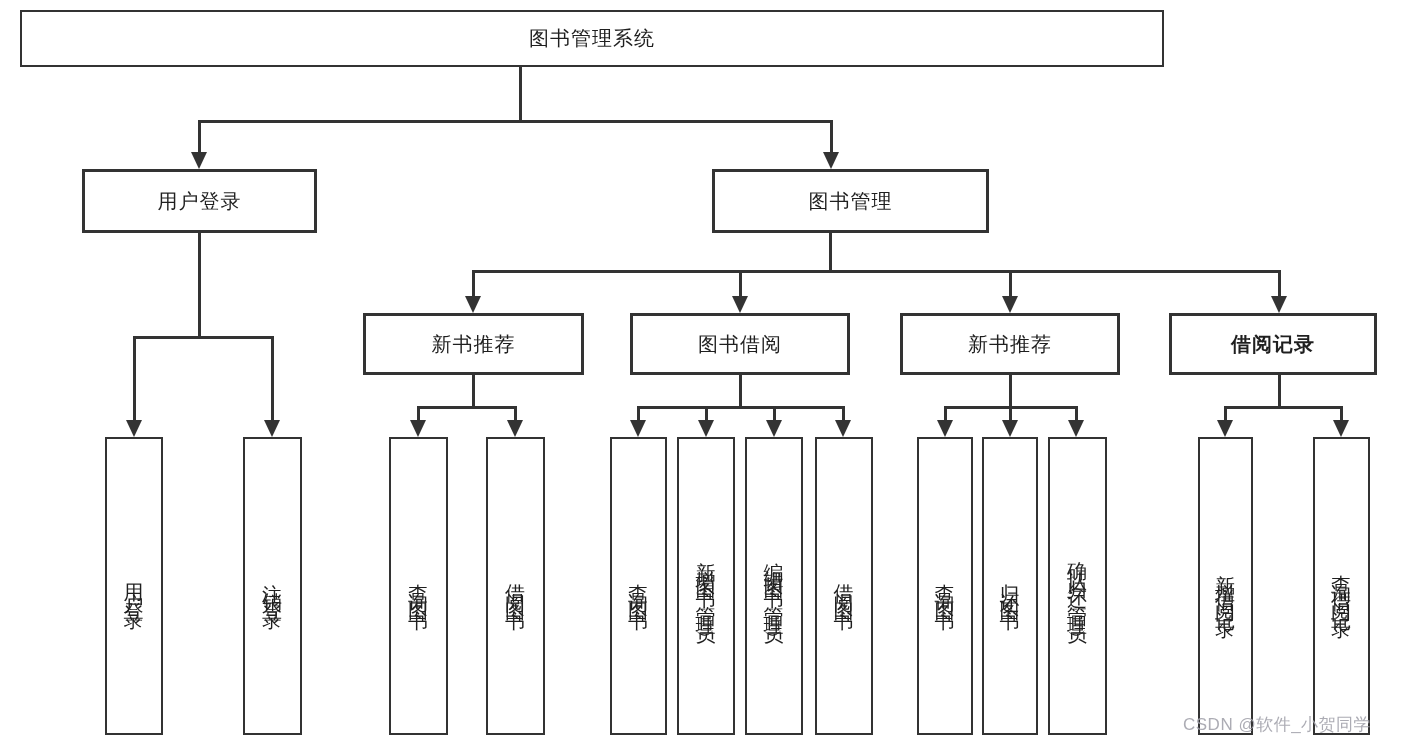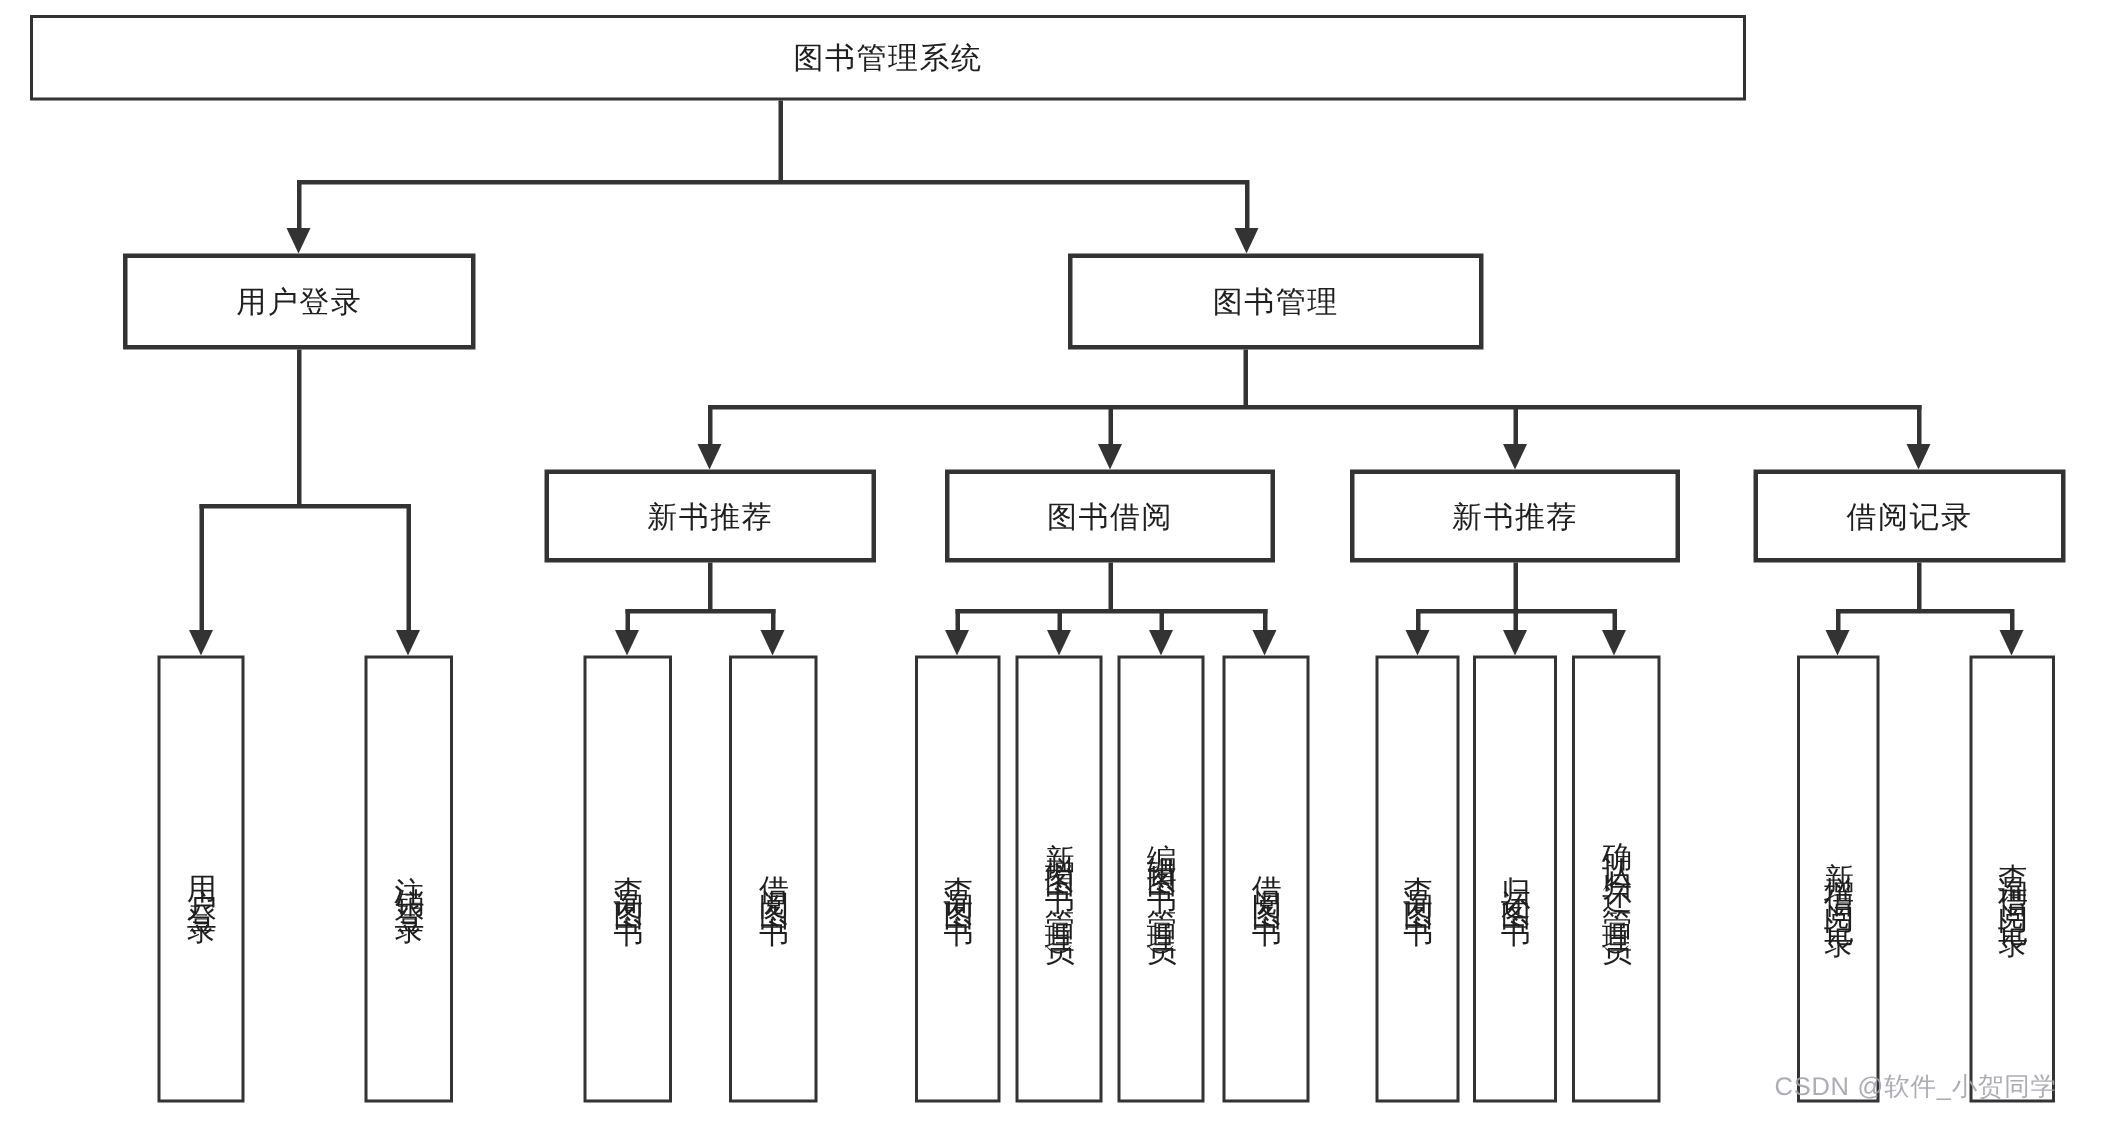--- a/index.html
+++ b/index.html
@@ -105,21 +105,21 @@
 
   <div class="hbox" style="left:630px;top:313px;width:220px;height:62px;">
     <span>图书借阅</span>
   </div>
   <div class="hbox" style="left:363px;top:313px;width:221px;height:62px;">
     <span>新书推荐</span>
   </div>
   <div class="hbox" style="left:900px;top:313px;width:220px;height:62px;">
     <span>新书推荐</span>
   </div>
-  <div class="hbox" style="left:1169px;top:313px;width:208px;height:62px;">
+  <div class="hbox" style="left:1169px;top:313px;width:208px;height:62px;font-weight:bold;">
     <span>借阅记录</span>
   </div>
 
   <div class="vline" style="left:472px;top:375px;height:31px;"></div>
   <div class="hline" style="left:417px;top:406px;width:100px;"></div>
   <div class="vline" style="left:417px;top:406px;height:15px;"></div>
   <div class="ah" style="left:410px;top:420px;"></div>
   <div class="vline" style="left:514px;top:406px;height:15px;"></div>
   <div class="ah" style="left:507px;top:420px;"></div>
 

